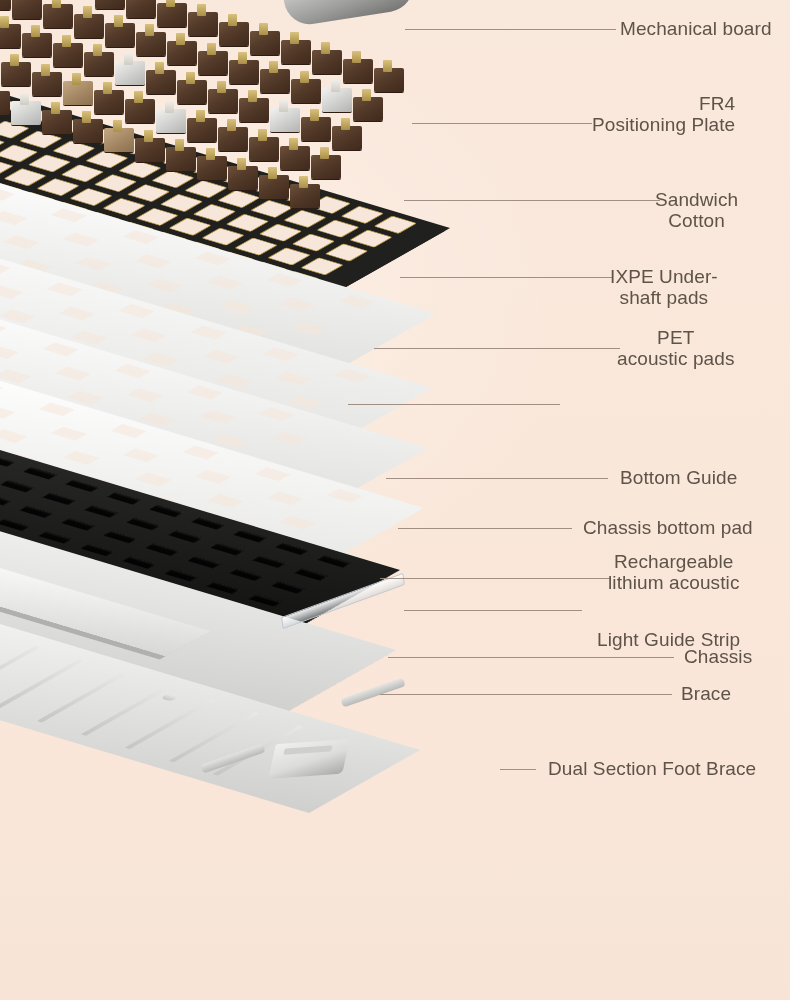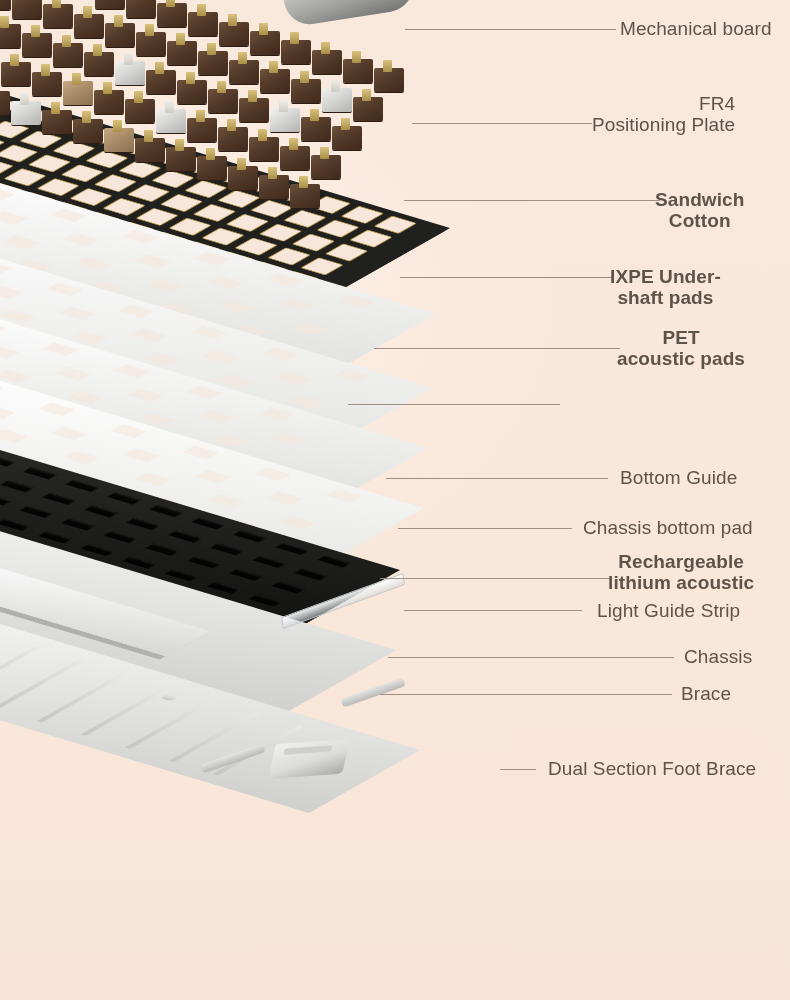--- a/index.html
+++ b/index.html
@@ -111,21 +111,21 @@
   }
   .ltext{
     position:absolute;
     color:#5d5348;
     font-size:19px;
     line-height:21px;
     white-space:pre;
     letter-spacing:.1px;
   }
   .ltext.r{text-align:right;}
-  .ltext.c{text-align:center;font-weight:bold;}
+  .ltext.c{text-align:center;}
   .ltext.l{text-align:left;}
 
   
   #bottomband{
     position:absolute;left:0;top:843px;width:790px;height:157px;
     background:linear-gradient(180deg,#f8e6d9 0%,#f7e4d6 100%);
     overflow:hidden;
   }
   #bigheading{
     position:absolute;left:0;top:124px;width:790px;
@@ -444,21 +444,21 @@
       <div class="ltext c" style="top: 327px; left: 617px;"><div>PET</div><div>acoustic pads</div></div>
       <div class="lline" style="left: 348px; top: 404px; width: 212px;"></div>
       <div class="ltext c" style="top: 385px; left: 556px;"></div>
       <div class="lline" style="left: 386px; top: 478px; width: 222px;"></div>
       <div class="ltext l" style="left: 620px; top: 467px;"><div>Bottom Guide</div></div>
       <div class="lline" style="left: 398px; top: 528px; width: 174px;"></div>
       <div class="ltext l" style="left: 583px; top: 517px;"><div>Chassis bottom pad</div></div>
       <div class="lline" style="left: 380px; top: 578px; width: 230px;"></div>
       <div class="ltext c" style="top: 551px; left: 608px;"><div>Rechargeable</div><div>lithium acoustic</div></div>
       <div class="lline" style="left: 404px; top: 610px; width: 178px;"></div>
-      <div class="ltext l" style="left: 597px; top: 600px;"><div>Light Guide Strip</div></div>
+      <div class="ltext l" style="left: 597px; top: 629px;"><div>Light Guide Strip</div></div>
       <div class="lline" style="left: 388px; top: 657px; width: 286px;"></div>
       <div class="ltext l" style="left: 684px; top: 646px;"><div>Chassis</div></div>
       <div class="lline" style="left: 380px; top: 694px; width: 292px;"></div>
       <div class="ltext l" style="left: 681px; top: 683px;"><div>Brace</div></div>
       <div class="lline" style="left: 500px; top: 769px; width: 36px;"></div>
       <div class="ltext l" style="left: 548px; top: 758px;"><div>Dual Section Foot Brace</div></div>
     </div>
 
   <div id="bottomband">
     <div id="bigheading"></div>

